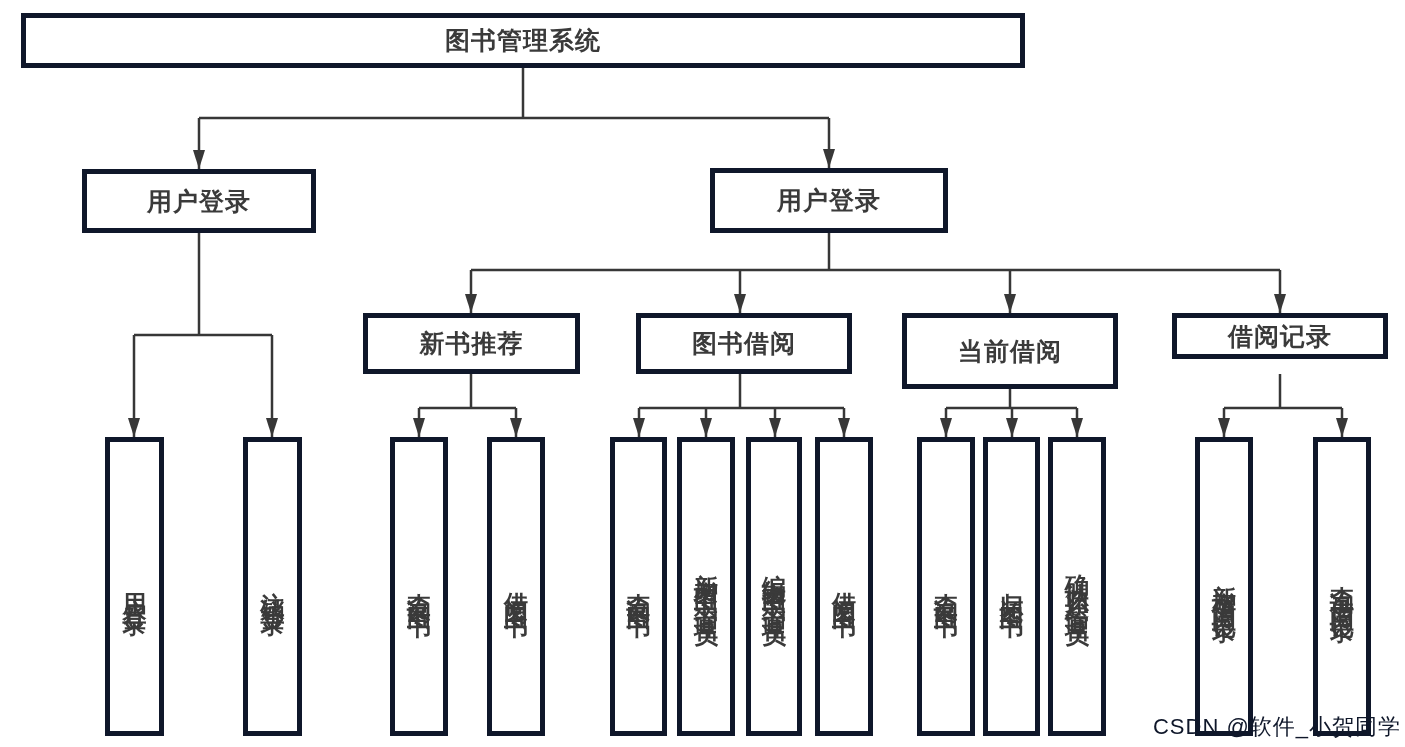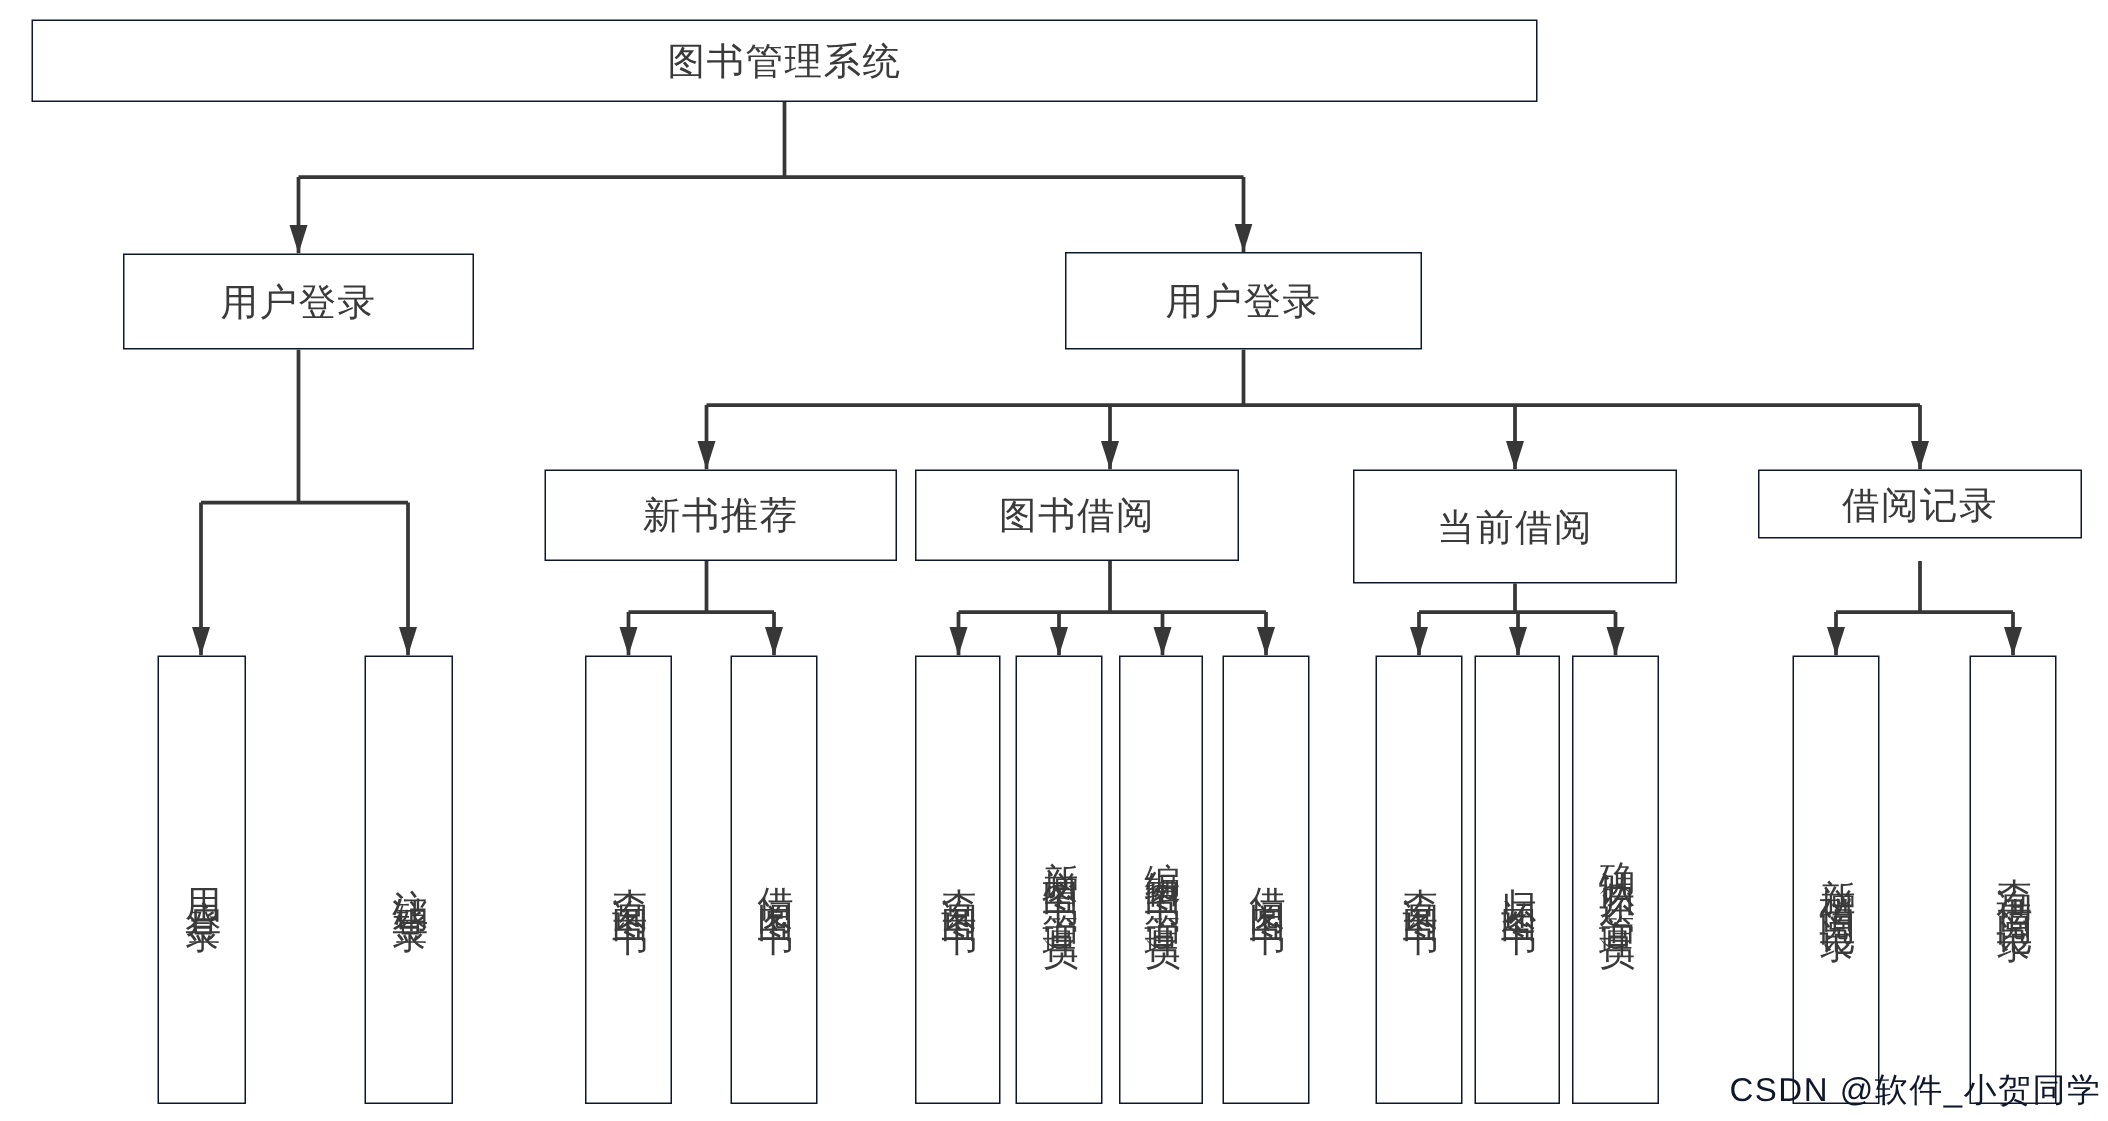--- a/index.html
+++ b/index.html
@@ -2,22 +2,22 @@
 <html><head>
 <meta charset="utf-8">
 <style>
   html,body{margin:0;padding:0;background:#fff;}
   .stage{
     position:relative;width:1405px;height:747px;background:#ffffff;overflow:hidden;
     font-family:"Liberation Sans",sans-serif;color:#3a3a3a;
   }
   .wires{position:absolute;left:0;top:0;width:1405px;height:747px;z-index:1;}
   .node{
-    position:absolute;box-sizing:border-box;background:#ffffff;border:1px solid #0f172a;
-    display:flex;align-items:center;justify-content:center;z-index:2;
+    position:absolute;box-sizing:border-box;background:#ffffff;border:5px solid #0f172a;
+    display:flex;align-items:center;justify-content:center;z-index:2;font-weight:bold;
   }
   .node.h span{font-size:25px;letter-spacing:1px;white-space:nowrap;}
   .node.v span{
     writing-mode:vertical-rl;text-orientation:mixed;
     font-size:24px;letter-spacing:7px;line-height:1;white-space:nowrap;
   }
   .watermark{
     position:absolute;right:4px;bottom:5px;z-index:3;
     font-size:22px;color:#0f172a;letter-spacing:1px;white-space:nowrap;
   }
@@ -81,24 +81,24 @@
     <span>图书管理系统</span>
   </div>
 
   <div class="node h" style="left:82px;top:169px;width:234px;height:64px">
     <span>用户登录</span>
   </div>
   <div class="node h" style="left:710px;top:168px;width:238px;height:65px">
     <span>用户登录</span>
   </div>
 
-  <div class="node h" style="left:363px;top:313px;width:235px;height:61px">
+  <div class="node h" style="left:363px;top:313px;width:217px;height:61px">
     <span>新书推荐</span>
   </div>
-  <div class="node h" style="left:610px;top:313px;width:216px;height:61px">
+  <div class="node h" style="left:636px;top:313px;width:216px;height:61px">
     <span>图书借阅</span>
   </div>
   <div class="node h" style="left:902px;top:313px;width:216px;height:76px">
     <span>当前借阅</span>
   </div>
   <div class="node h" style="left:1172px;top:313px;width:216px;height:46px">
     <span>借阅记录</span>
   </div>
 
   <div class="node v" style="left:105px;top:437px;width:59px;height:299px">

